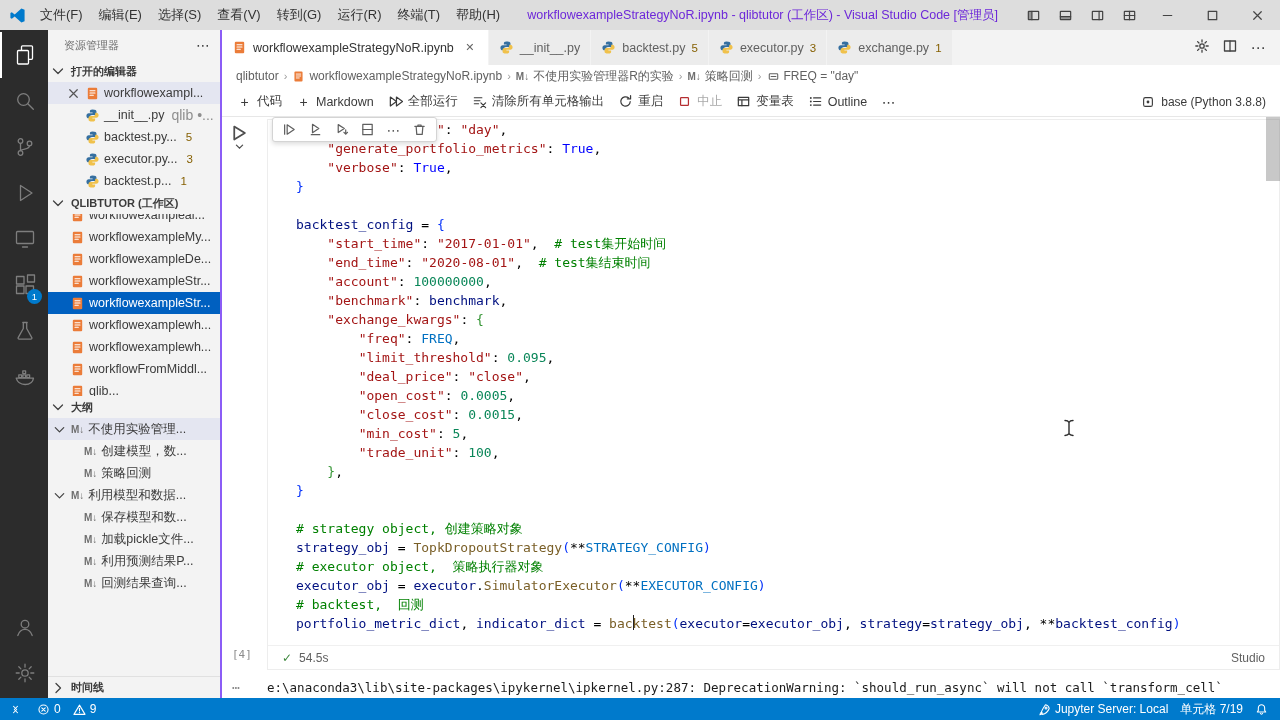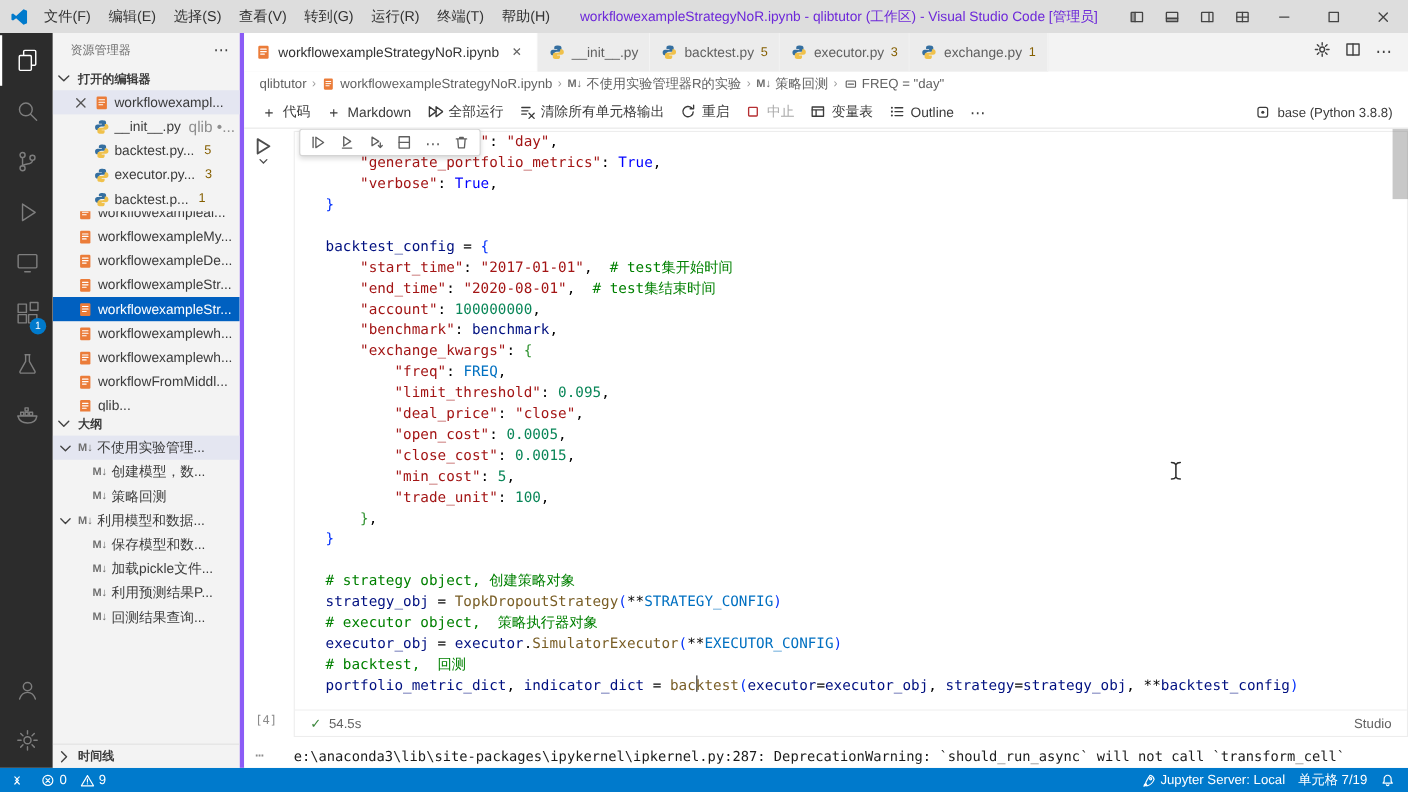--- a/index.html
+++ b/index.html
@@ -20,21 +20,21 @@
 .wc.winbtn{width:45px;}
 
 .main{display:flex;height:668px;}
 .activitybar{width:48px;background:#2c2c2c;display:flex;flex-direction:column;align-items:stretch;padding-top:2px;}
 .ab-item{width:48px;height:46px;display:flex;align-items:center;justify-content:center;color:#7e7e7e;position:relative;border-left:2px solid transparent;}
 .ab-item .ic{width:24px;height:24px;}
 .ab-item.active{color:#fff;border-left-color:#fff;}
 .ab-badge{position:absolute;right:6px;bottom:4px;min-width:15px;height:15px;padding:0 2px;border-radius:8px;background:#007acc;color:#fff;font-size:9.5px;display:flex;align-items:center;justify-content:center;}
 .ab-bottom{margin-top:auto;padding-bottom:2px;}
 
-.sidebar{width:174px;background:#f3f3f3;border-right:4px solid #8b5cf6;display:flex;flex-direction:column;font-size:12.5px;color:#3b3b3b;overflow:hidden;}
+.sidebar{width:174px;background:#f3f3f3;border-right:2px solid #8b5cf6;display:flex;flex-direction:column;font-size:12.5px;color:#3b3b3b;overflow:hidden;}
 .sb-title{height:30px;flex:none;display:flex;align-items:center;padding:0 10px 0 16px;font-size:11px;color:#6f6f6f;}
 .sb-title .more{margin-left:auto;font-size:14px;color:#424242;}
 .sec-header{height:22px;flex:none;display:flex;align-items:center;font-size:11px;font-weight:700;color:#3b3b3b;padding-left:2px;gap:5px;white-space:nowrap;}
 .sec-chev{width:16px;height:16px;color:#424242;flex:none;}
 .row{height:22px;flex:none;display:flex;align-items:center;white-space:nowrap;gap:4px;padding-left:18px;overflow:hidden;}
 .row .ic{width:15px;height:15px;}
 .row.active{background:#e4e6f1;}
 .row.selected{background:#0060c0;color:#fff;}
 .row .detail{color:#8e8e8e;font-size:14px;margin-left:3px;}
 .pbadge{color:#855f00;font-size:11.5px;margin-left:5px;}
@@ -344,20 +344,28 @@
             <span class="ic">
               <svg viewBox="0 0 16 16">
                 <path fill="#356fa0" d="M7.9 1.5c-2.2 0-2.7 1-2.7 2v1.3h2.9v.7H3.9c-1.4 0-2.4 1-2.4 2.7 0 1.8 1 2.8 2.4 2.8h1.2V9.6c0-1.3 1-2.2 2.3-2.2h2.9c1 0 1.9-.8 1.9-1.9V3.5c0-1.1-.9-2-4.3-2z"></path>
                 <path fill="#f0c14b" d="M8.1 14.5c2.2 0 2.7-1 2.7-2v-1.3H7.9v-.7h4.2c1.4 0 2.4-1 2.4-2.7 0-1.8-1-2.8-2.4-2.8h-1.2v1.4c0 1.3-1 2.2-2.3 2.2H5.7c-1 0-1.9.8-1.9 1.9v2c0 1.1.9 2 4.3 2z"></path>
               </svg>
             </span>
             <span class="lbl">backtest.p...</span>
             <span class="pbadge">1</span>
           </div>
         </div>
+      <div class="sec-header">
+        <span class="ic sec-chev">
+            <svg viewBox="0 0 16 16" fill="none" stroke="currentColor" stroke-width="1.3" stroke-linecap="round" stroke-linejoin="round">
+              <path d="M3.5 6l4.5 4.5L12.5 6"></path>
+            </svg>
+          </span>
+        <span>QLIBTUTOR (工作区)</span>
+      </div>
       <div class="ws-list" id="wsList">
           <div class="row">
             <span class="ic">
               <svg viewBox="0 0 16 16">
                 <rect x="3" y="1.8" width="10" height="12.4" rx="1.2" fill="#eb7c39"></rect>
                 <path d="M5.3 5h5.4M5.3 7.4h5.4M5.3 9.8h3.6" stroke="#fff" stroke-width="1.1" fill="none" stroke-linecap="round"></path>
               </svg>
             </span>
             <span class="lbl">workflowexampleal...</span>
           </div>

